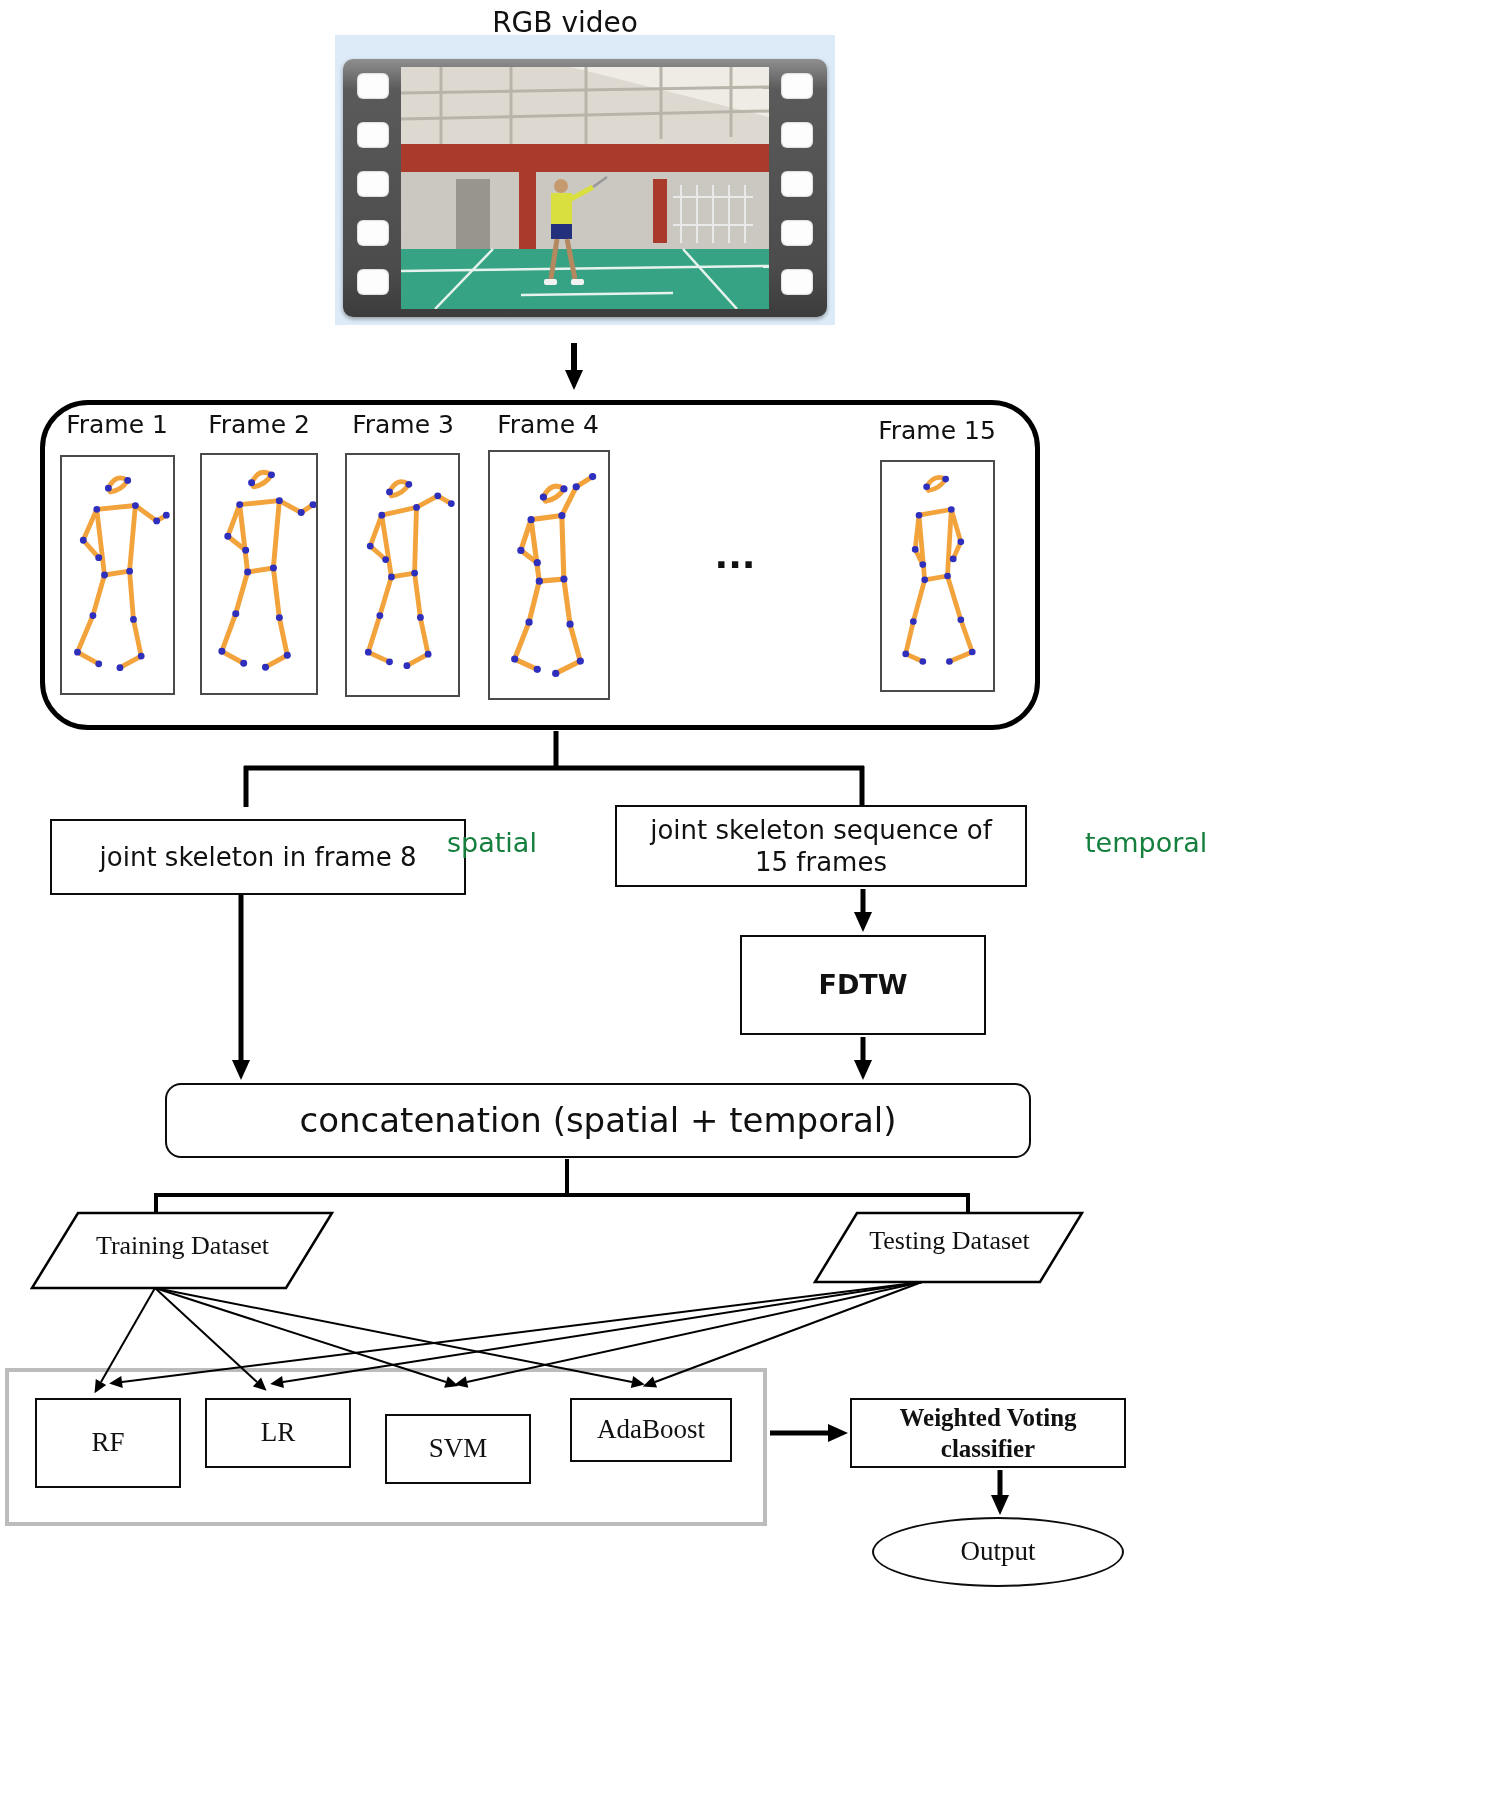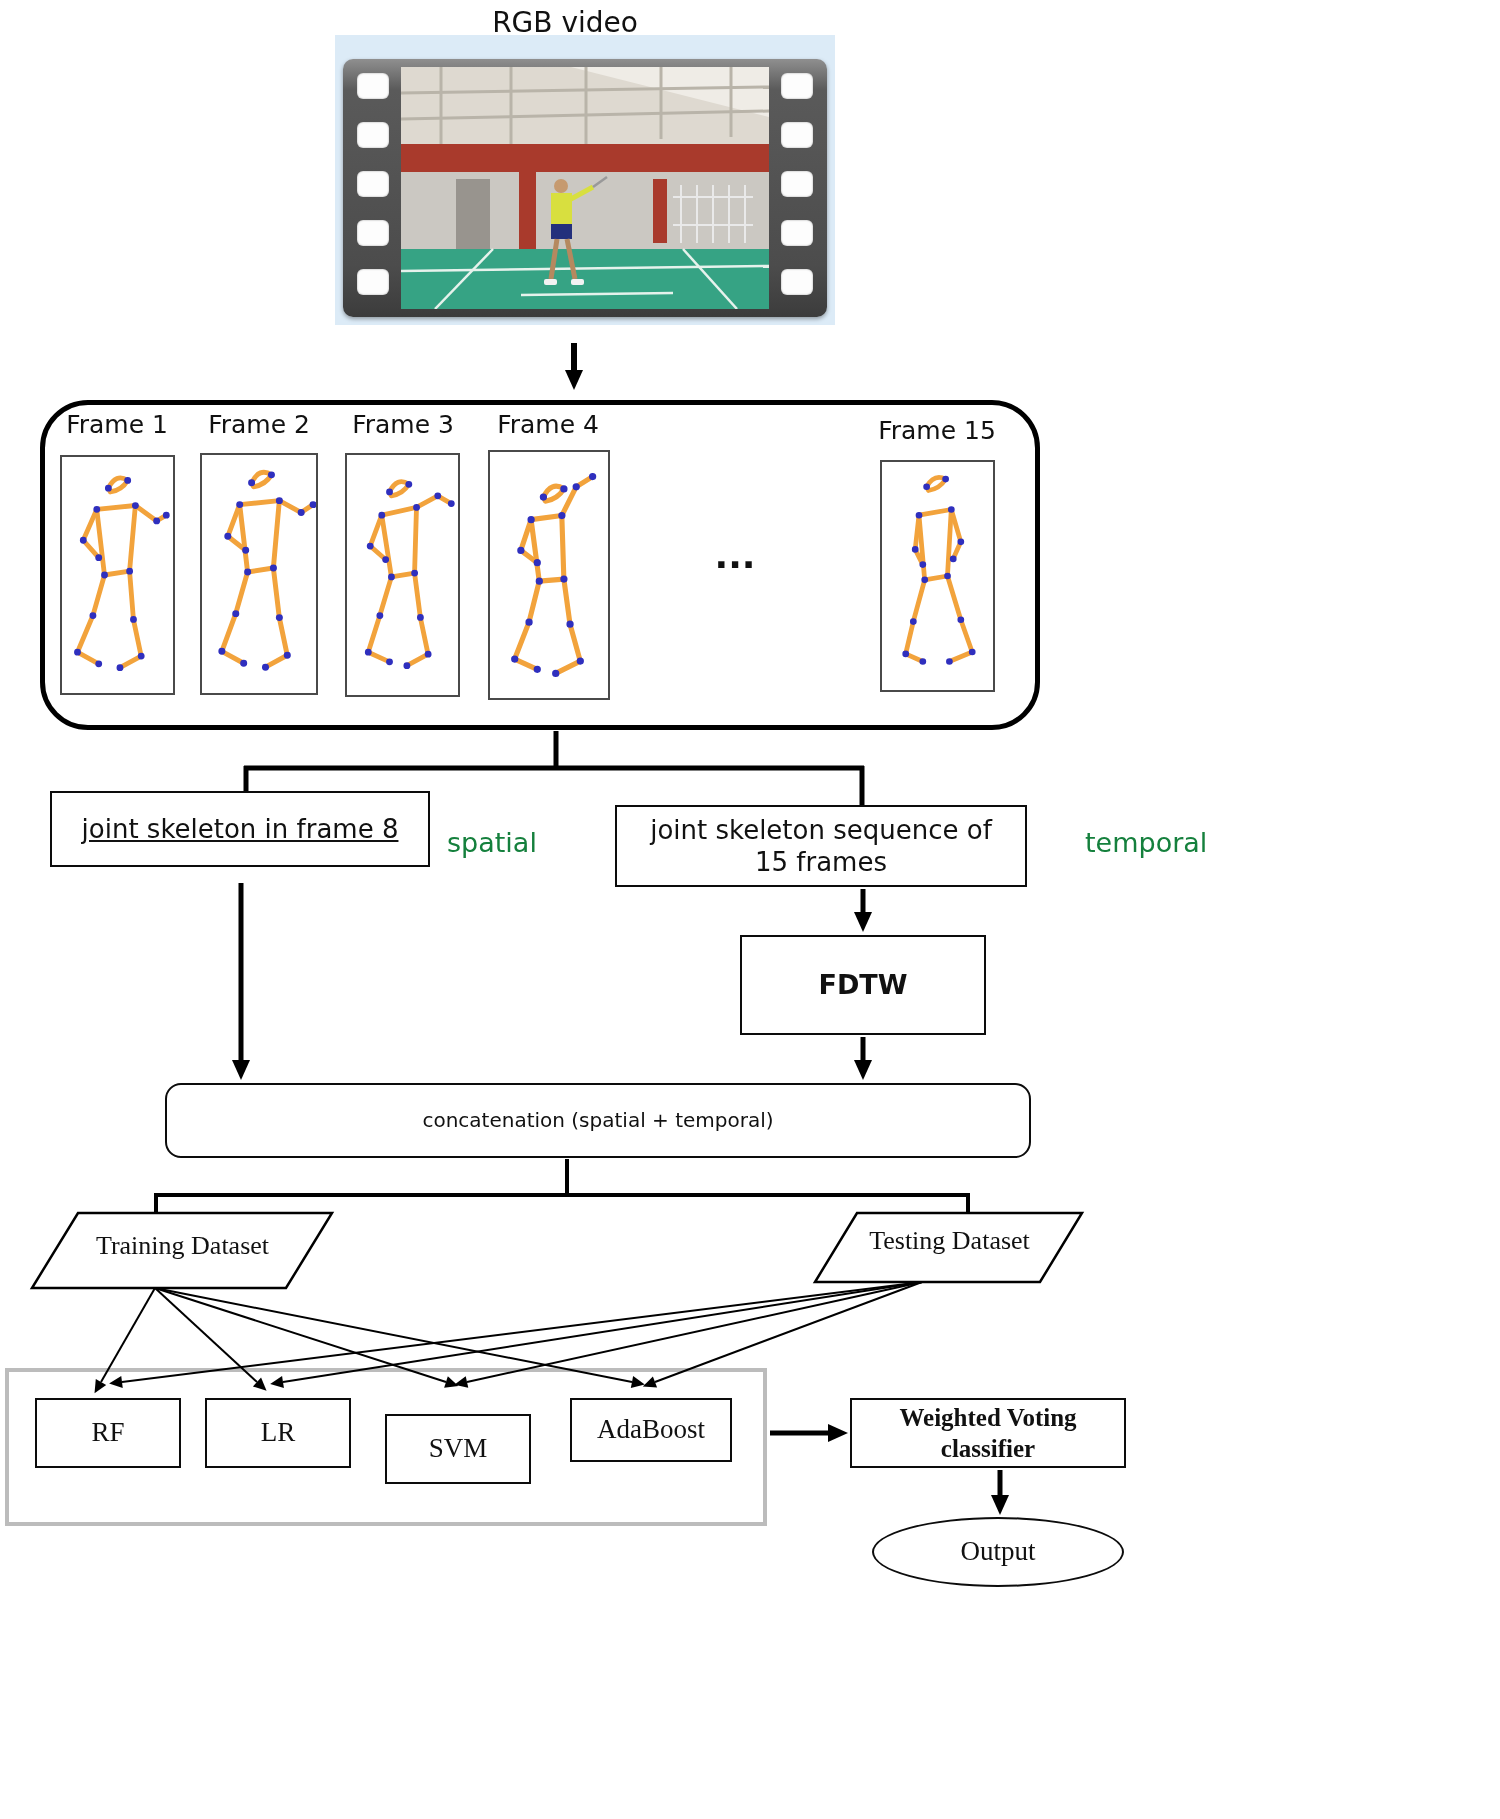--- a/index.html
+++ b/index.html
@@ -44,39 +44,39 @@
                  font-size:25px; z-index:2; }
   .frame-box { position:absolute; background:#fff; border:2px solid #4a4a4a;
                z-index:2; }
   .frame-box svg { display:block; width:100%; height:100%; }
   .ellipsis { position:absolute; left:695px; top:535px; width:80px;
               font-size:36px; font-weight:bold; text-align:center; z-index:2; }
   .side-label { position:absolute; left:1095px; top:528px; width:215px;
                 font-size:27px; text-align:center; line-height:1.35; z-index:2; }
 
   
-  .spatial-box  { left:50px;  top:791px; width:380px; height:76px;text-decoration:underline; }
+  .spatial-box  { left:50px;  top:819px; width:416px; height:76px; }
   .temporal-box { left:615px; top:805px; width:412px; height:82px; padding:0 28px; }
   .annotation { position:absolute; font-size:27px; color:#15803d; z-index:2; }
   .ann-spatial  { left:447px;  top:827px; }
   .ann-temporal { left:1085px; top:827px; }
   .fdtw-box   { left:740px; top:935px;  width:246px; height:100px; font-size:27px;font-weight:bold; }
-  .concat-box { left:165px; top:1083px; width:866px; height:75px; font-size:20px; }
+  .concat-box { left:165px; top:1083px; width:866px; height:75px; font-size:34px; }
 
   
   .ds-label { position:absolute; width:215px; text-align:center;
               font-size:26px; z-index:2; }
   .ds-train { left:75px;  top:1231px; }
   .ds-test  { left:842px; top:1226px; }
 
   
   .gray-frame { position:absolute; left:5px; top:1368px; width:762px; height:158px;
                 border:4px solid #bcbcbc; background:transparent; z-index:0; }
   .clf { font-size:27px; }
-  .clf-rf  { left:35px;  top:1398px; width:146px; height:70px; }
+  .clf-rf  { left:35px;  top:1398px; width:146px; height:90px; }
   .clf-lr  { left:205px; top:1398px; width:146px; height:70px; }
   .clf-svm { left:385px; top:1398px; width:146px; height:70px;margin-top:16px; }
   .clf-ada { left:570px; top:1398px; width:162px; height:64px; }
 
   .voting-box { left:850px; top:1398px; width:276px; height:70px; font-size:25px;font-weight:bold; }
   .output-ellipse { left:872px; top:1517px; width:252px; height:70px;
                     border-radius:50%; font-size:27px; border-width:2px; }
 </style>
 </head>
 <body>

